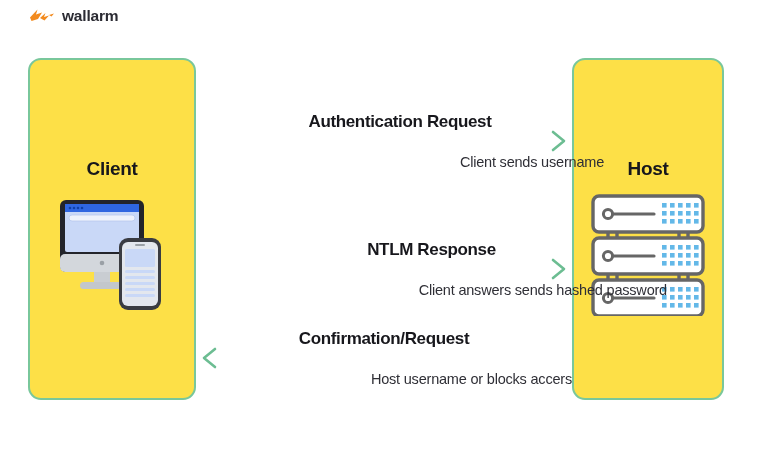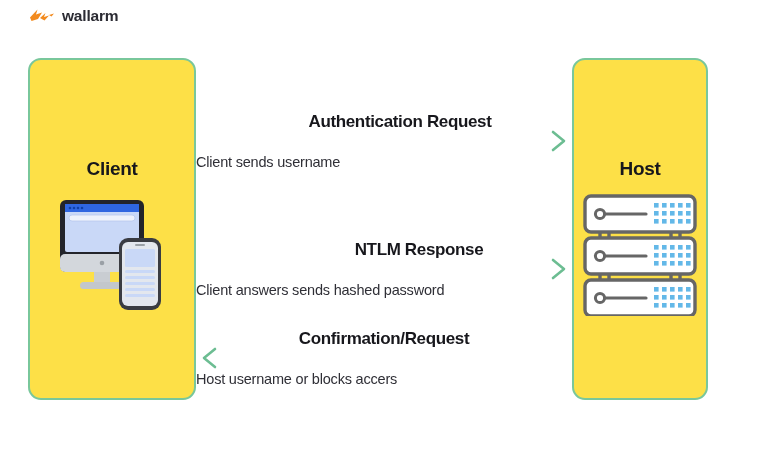--- a/index.html
+++ b/index.html
@@ -22,21 +22,21 @@
 
   
   .panel{
     position:absolute;
     border:2.5px solid #79c79b;
     border-radius:13px;
     background:#fde047;
     box-sizing:border-box;
   }
   #panel-client{left:28px;top:58px;width:168px;height:342px;}
-  #panel-host{left:572px;top:58px;width:136px;height:342px;}
+  #panel-host{left:572px;top:58px;width:152px;height:342px;}
 
   .panel-title{
     position:absolute;left:0;right:0;top:98px;
     text-align:center;
     font-size:19px;font-weight:700;color:#17171c;
     letter-spacing:-0.3px;
   }
 
   .panel-art{
     position:absolute;left:0;right:0;top:130px;
@@ -46,29 +46,29 @@
   
   .flow{position:absolute;}
   .flow-title{
     position:absolute;left:0;right:0;
     text-align:center;
     font-size:17px;font-weight:700;color:#17171c;
     letter-spacing:-0.35px;white-space:nowrap;
   }
   .flow-sub{
     position:absolute;left:0;right:0;
-    text-align:left;
+    text-align:right;
     font-size:14.5px;font-weight:400;color:#2f2f36;
     letter-spacing:-0.2px;white-space:nowrap;
   }
   .flow-arrow{position:absolute;left:0;top:0;}
 
   #flow-1{left:196px;top:79px;width:408px;height:72px;margin-top:27px;}
   #flow-2{left:196px;top:152px;width:376px;height:72px;}
-  #flow-3{left:196px;top:234px;width:446px;height:72px;}
+  #flow-3{left:196px;top:234px;width:446px;height:72px;padding-left:25px;}
   #flow-4{left:196px;top:323px;width:376px;height:72px;}
 
   .flow .flow-title{top:6px;}
   .flow .flow-sub{top:48px;}
 </style>
 </head>
 <body>
 
 <div id="stage">
 

